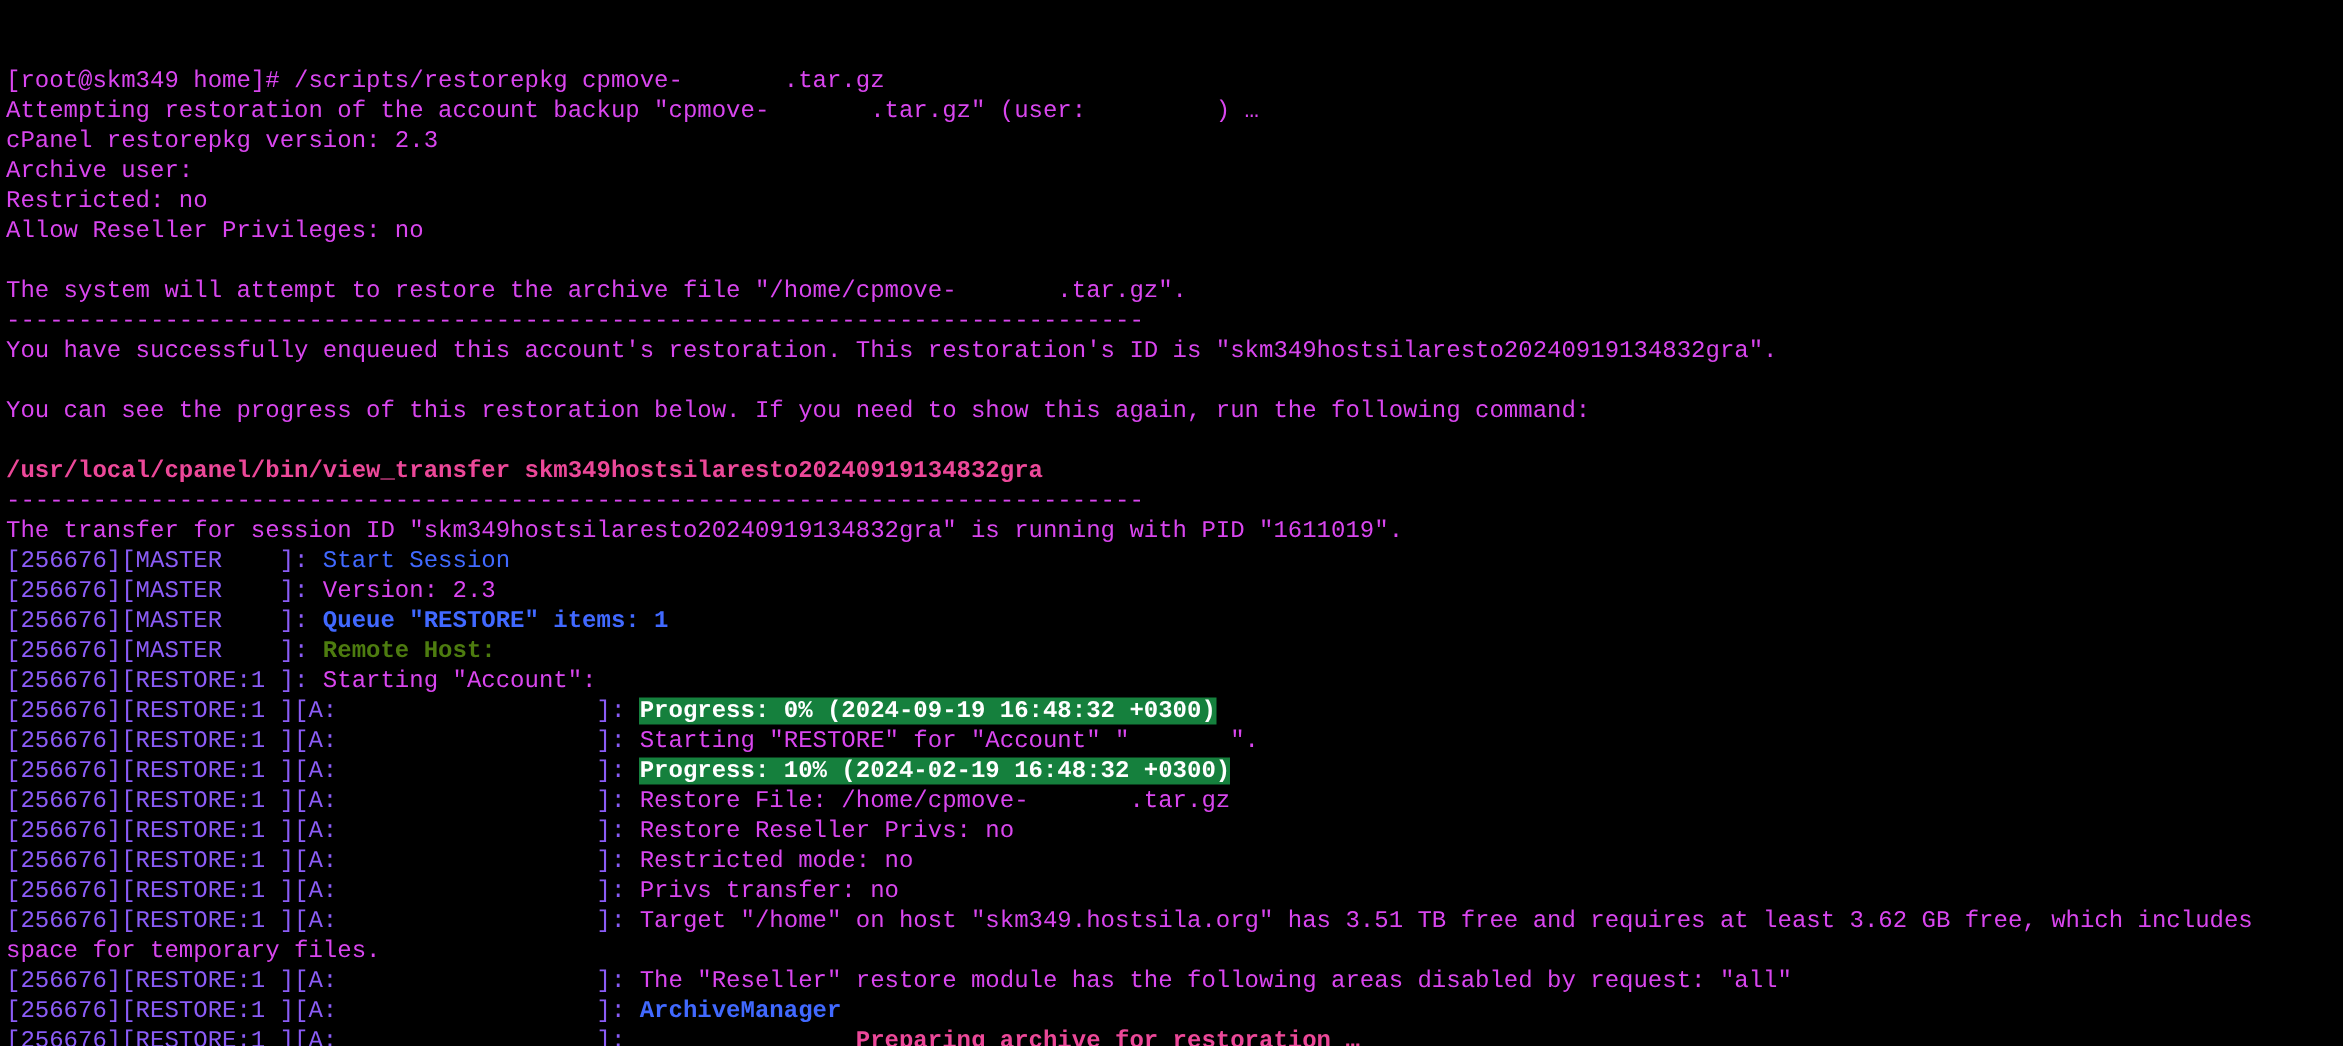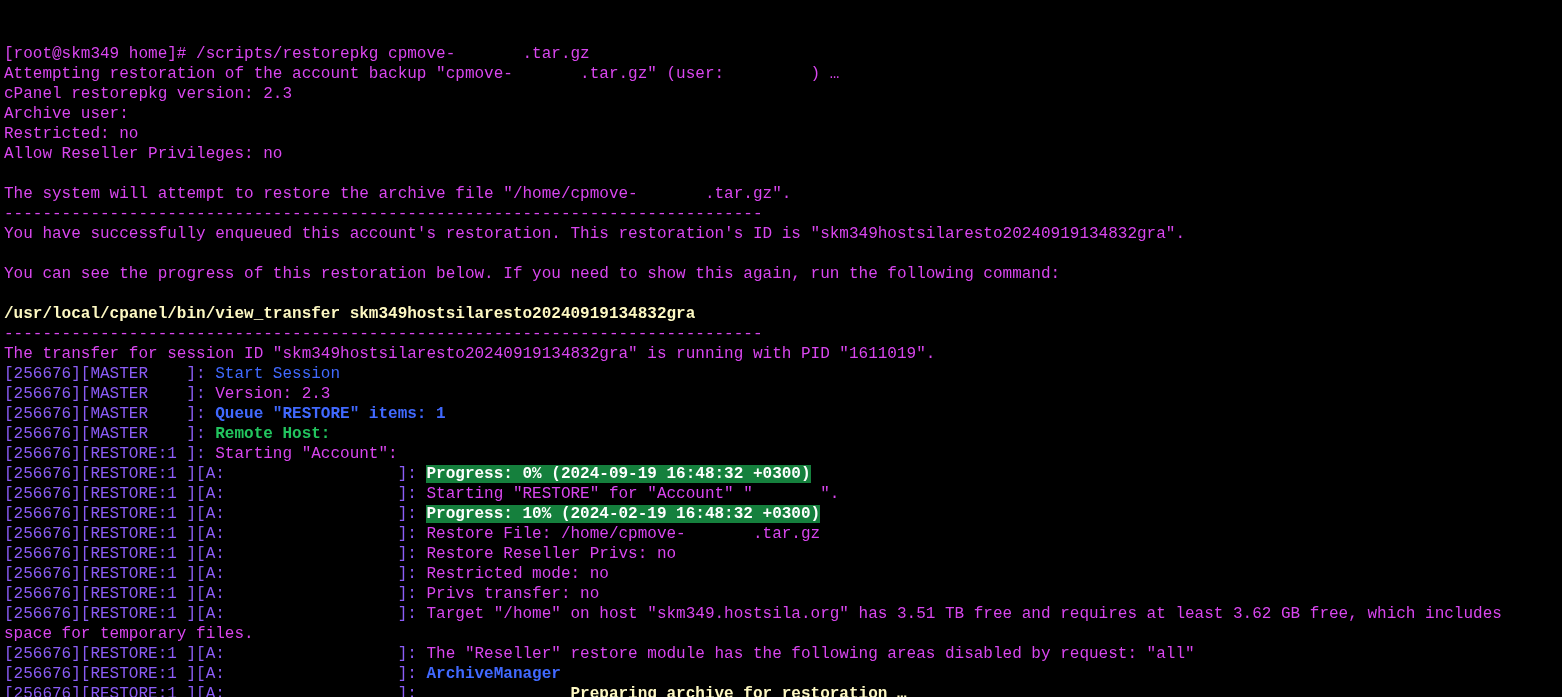--- a/index.html
+++ b/index.html
@@ -8,23 +8,23 @@
     font-family: 'Consolas', 'Courier New', monospace;
     font-size: 16px;
     line-height: 20px;
     margin: 0;
     padding: 4px;
     white-space: pre;
   }
   .cyan { color: #8b5cf6; }
   .blue { color: #4169ff; margin-top: 32px; }
   .blue-bold { color: #4169ff; font-weight: bold; }
-  .magenta { color: #22c55e; font-weight: bold; text-align: center; }
+  .magenta { color: #4d7c0f; font-weight: bold; text-align: center; }
   .white { color: #d946ef; }
-  .white-bold { color: #fef9c3; font-weight: bold; margin-top: 40px; }
+  .white-bold { color: #ec4899; font-weight: bold; margin-top: 40px; }
   .highlight-blue { background-color: #15803d; color: #ffffff; font-weight: bold; }
 </style>
 </head>
 <body>
 
 <div><span class="white">[root@skm349 home]# </span><span class="white">/scripts/restorepkg cpmove-       .tar.gz</span>
 <span class="white">Attempting restoration of the account backup "cpmove-       .tar.gz" (user:         ) …</span>
 <span class="white">cPanel restorepkg version: 2.3</span>
 <span class="white">Archive user:</span>
 <span class="white">Restricted: no</span>

